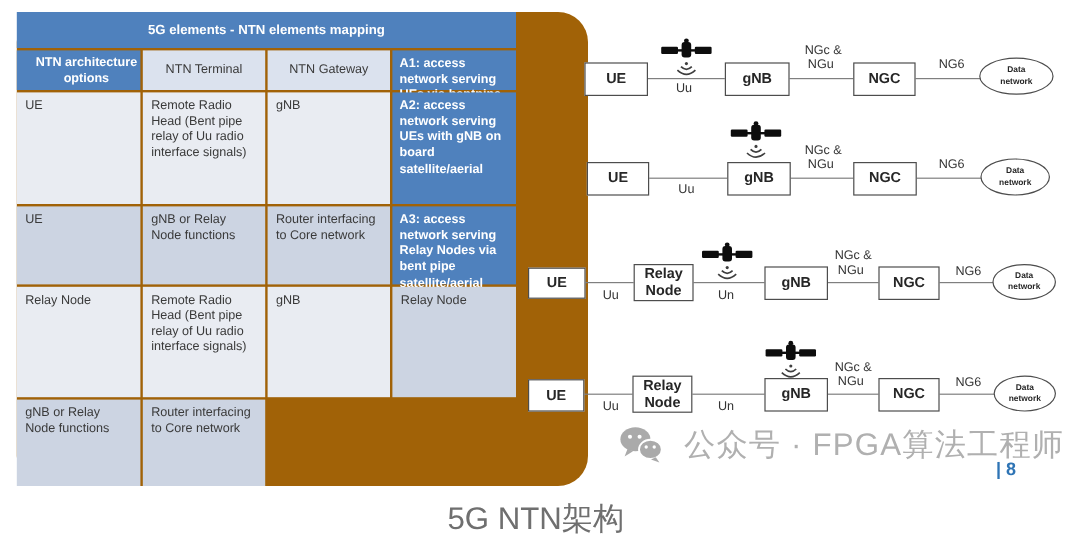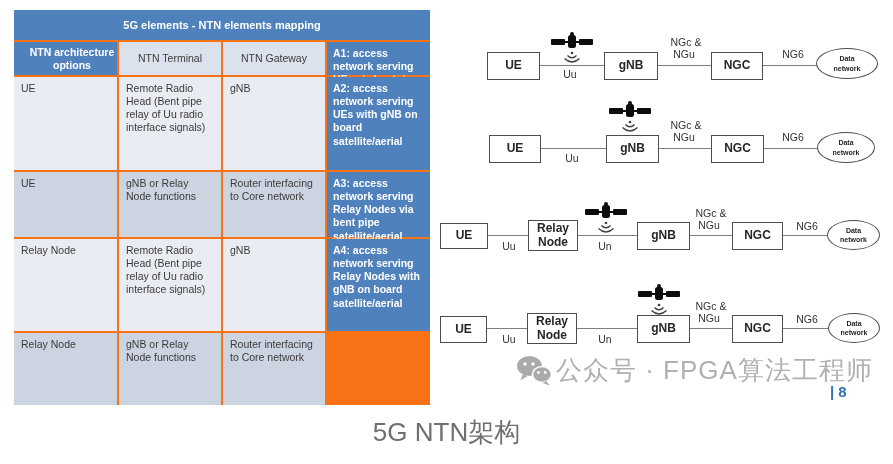--- a/index.html
+++ b/index.html
@@ -1,22 +1,22 @@
 <!DOCTYPE html>
 <html style="--accent: #4f81bd; --header-cell: #dbe2ee; --row-light: #e9ecf2; --row-dark: #ccd4e2; --page-num-blue: #2e74b5;"><head>
 <meta charset="utf-8">
 <style>
   html,body{margin:0;padding:0;background:#fff;}
   .page{position:relative;width:893px;height:464px;background:#fff;overflow:hidden;
         font-family:"Liberation Sans",sans-serif;}
 
   
-  .ntn-table{position:absolute;left:14px;top:10px;width:416px;
+  .ntn-table{position:absolute;left:14px;top:10px;width:476px;
     display:grid;grid-template-columns:103px 102px 102px 103px;
-    grid-template-rows:30px 33px 93px 65px 92px 72px;gap:2px;background:#f97316;}
+    grid-template-rows:30px 33px 93px 65px 92px 72px;gap:2px;background:#a16207;border-radius:25px;}
   .t-title{grid-column:1/-1;background:var(--accent);color:#fff;font-weight:bold;
     font-size:11px;display:flex;align-items:center;justify-content:center;}
   .t-h{background:var(--header-cell);color:#3a3a3a;font-size:10.5px;
     display:flex;align-items:center;justify-content:center;text-align:center;
     line-height:1.2;padding:2px;}
   .t-h.c1{background:var(--accent);color:#fff;font-weight:bold;padding-left:15px;}
   .t-c1{background:var(--accent);color:#fff;font-weight:bold;font-size:10.5px;
     padding:5px 6px;line-height:1.25;}
   .t-cell{color:#3a3a3a;font-size:10.5px;padding:5px 7px;line-height:1.25;}
   .row-light{background:var(--row-light);}
@@ -29,21 +29,21 @@
   .node{position:absolute;z-index:2;background:#fff;border:1px solid #4d4d4d;
     display:flex;align-items:center;justify-content:center;text-align:center;
     color:#262626;font-weight:bold;font-size:12px;line-height:1.1;box-sizing:border-box;}
   .node.ellipse{border-radius:50%;font-size:7px;white-space:pre-line;line-height:1.3;}
   .edge-label{position:absolute;z-index:3;transform:translateX(-50%);
     font-size:10.5px;color:#333;white-space:nowrap;}
   .sat{position:absolute;z-index:3;width:44px;height:36px;}
 
   
   .watermark{position:absolute;left:516px;top:353px;display:flex;align-items:center;
-    gap:4px;}
+    gap:18px;}
   .watermark-text{font-size:26px;color:#b0b0b0;letter-spacing:1px;}
   .page-number{position:absolute;left:830px;top:383px;font-size:15px;font-weight:bold;
     color:var(--page-num-blue);}
   .caption{position:absolute;left:0;right:0;top:415px;text-align:center;
     font-size:26px;color:#6f6f6f;}
 </style>
 </head>
 <body>
 
 <div class="page">
@@ -63,21 +63,20 @@
     <div class="t-c1">A2: access network serving UEs with gNB on board satellite/aerial</div>
     <div class="t-cell row-dark">UE</div>
     <div class="t-cell row-dark">gNB or Relay Node functions</div>
     <div class="t-cell row-dark">Router interfacing to Core network</div>
 
     <div class="t-c1">A3: access network serving Relay Nodes via bent pipe satellite/aerial</div>
     <div class="t-cell row-light">Relay Node</div>
     <div class="t-cell row-light">Remote Radio Head (Bent pipe relay of Uu radio interface signals)</div>
     <div class="t-cell row-light">gNB</div>
 
-    <div class="t-c1">A4: access network serving Relay Nodes with gNB on board satellite/aerial</div>
     <div class="t-cell row-dark">Relay Node</div>
     <div class="t-cell row-dark">gNB or Relay Node functions</div>
     <div class="t-cell row-dark">Router interfacing to Core network</div>
   </div>
 
   <div class="diagram-layer">
       <div class="dgroup">
         <div class="diagram-line" style="left: 513px; top: 65px; width: 333px;"></div>
         <div class="node" style="left: 487px; top: 52px; width: 53px; height: 28px;">UE</div>
         <div class="node" style="left: 604px; top: 52px; width: 54px; height: 28px;">gNB</div>

